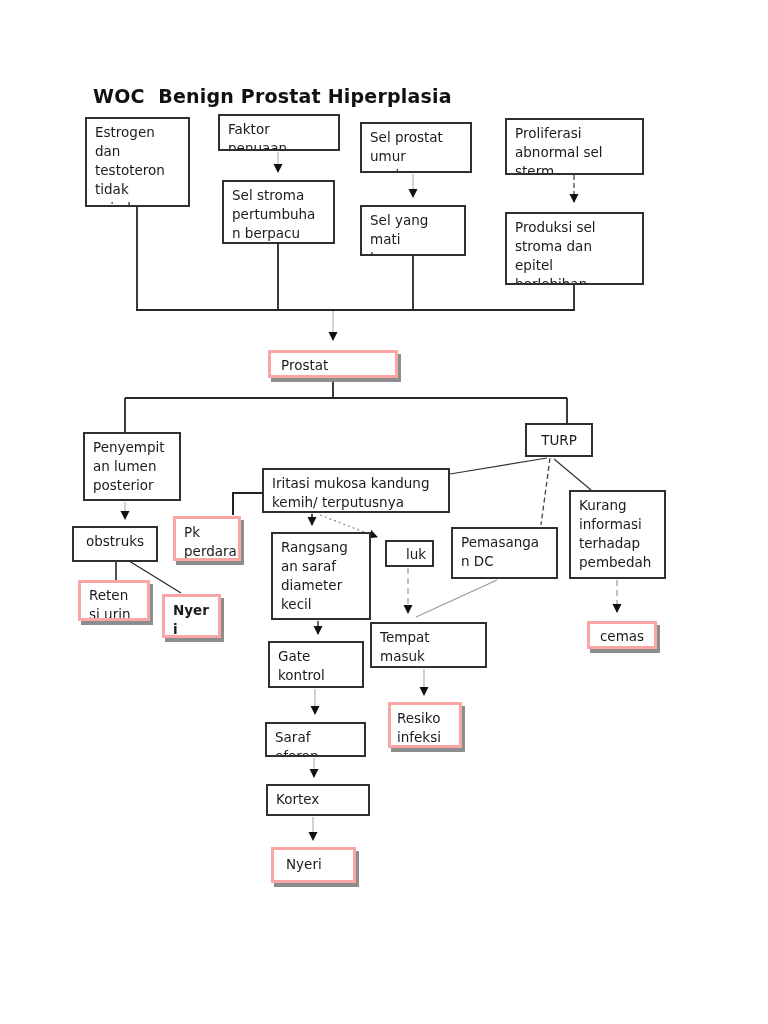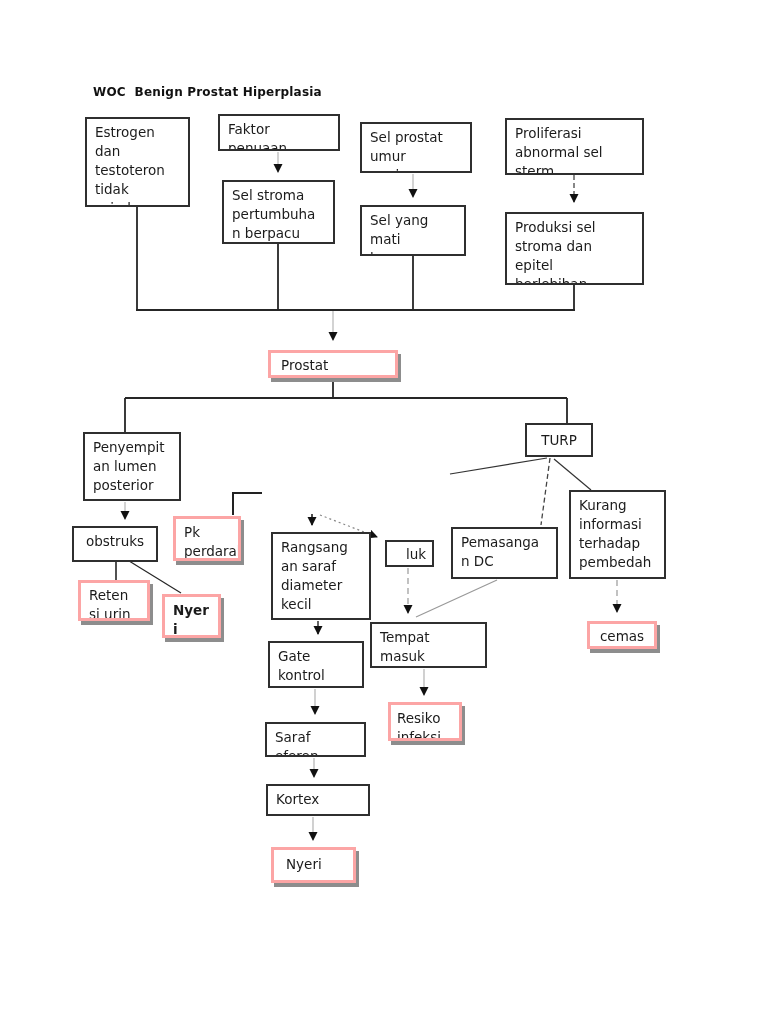--- a/index.html
+++ b/index.html
@@ -3,21 +3,21 @@
 <meta charset="utf-8">
 <style>
   html,body{margin:0;padding:0;background:#fff;}
   #page{
     position:relative;width:768px;height:1024px;background:#ffffff;
     font-family:"DejaVu Sans","Liberation Sans",sans-serif;
     color:#1b1b1b;overflow:hidden;
   }
   #connectors{position:absolute;left:0;top:0;width:768px;height:1024px;pointer-events:none;}
   .title{
-    position:absolute;left:93px;top:85px;font-size:12px;font-weight:bold;
+    position:absolute;left:93px;top:85px;font-size:19px;font-weight:bold;
     color:#111;white-space:pre;letter-spacing:.2px;
   }
   .node{
     position:absolute;box-sizing:border-box;background:#fff;
     border:2px solid #2f2f2f;padding:4px 8px;
     font-size:13.5px;line-height:19px;white-space:pre-line;
     overflow:hidden;
   }
   .bold{border:3px solid #fca5a5;box-shadow:3px 4px 0 #8d8d8d;}
   .center{text-align:center;}
@@ -37,21 +37,21 @@
   .n-pk{left:173px;top:516px;width:68px;height:45px;}
   .n-rangsangan{left:271px;top:532px;width:100px;height:88px;}
   .n-luk{left:385px;top:540px;width:49px;height:27px;padding:3px 19px;}
   .n-pemasangan{left:451px;top:527px;width:107px;height:52px;}
   .n-kurang{left:569px;top:490px;width:97px;height:89px;}
   .n-retensi{left:78px;top:580px;width:72px;height:41px;padding:3px 8px;}
   .n-nyeri1{left:162px;top:594px;width:59px;height:44px;font-weight:bold;}
   .n-tempat{left:370px;top:622px;width:117px;height:46px;}
   .n-cemas{left:587px;top:621px;width:70px;height:28px;padding:3px 4px;}
   .n-gate{left:268px;top:641px;width:96px;height:47px;}
-  .n-resiko{left:388px;top:702px;width:74px;height:39px;padding:4px 6px;}
+  .n-resiko{left:388px;top:702px;width:74px;height:46px;padding:4px 6px;}
   .n-saraf{left:265px;top:722px;width:101px;height:35px;}
   .n-kortex{left:266px;top:784px;width:104px;height:32px;}
   .n-nyeri2{left:271px;top:847px;width:85px;height:36px;padding:5px 12px;}
 </style>
 </head>
 <body>
 
 <div id="page">
 
   <svg id="connectors" viewBox="0 0 768 1024" xmlns="http://www.w3.org/2000/svg">
@@ -121,20 +121,22 @@
 kurang</div>
   <div class="node n-produksi">Produksi sel
 stroma dan
 epitel
 berlebihan</div>
   <div class="node bold n-prostat">Prostat</div>
   <div class="node n-penyempitan">Penyempit
 an lumen
 posterior</div>
   <div class="node center n-turp">TURP</div>
+  <div class="node n-iritasi">Iritasi mukosa kandung
+kemih/ terputusnya</div>
   <div class="node center n-obstruks">obstruks</div>
   <div class="node bold n-pk">Pk
 perdarahan</div>
   <div class="node n-rangsangan">Rangsang
 an saraf
 diameter
 kecil</div>
   <div class="node center n-luk">luk</div>
   <div class="node n-pemasangan">Pemasanga
 n DC</div>

